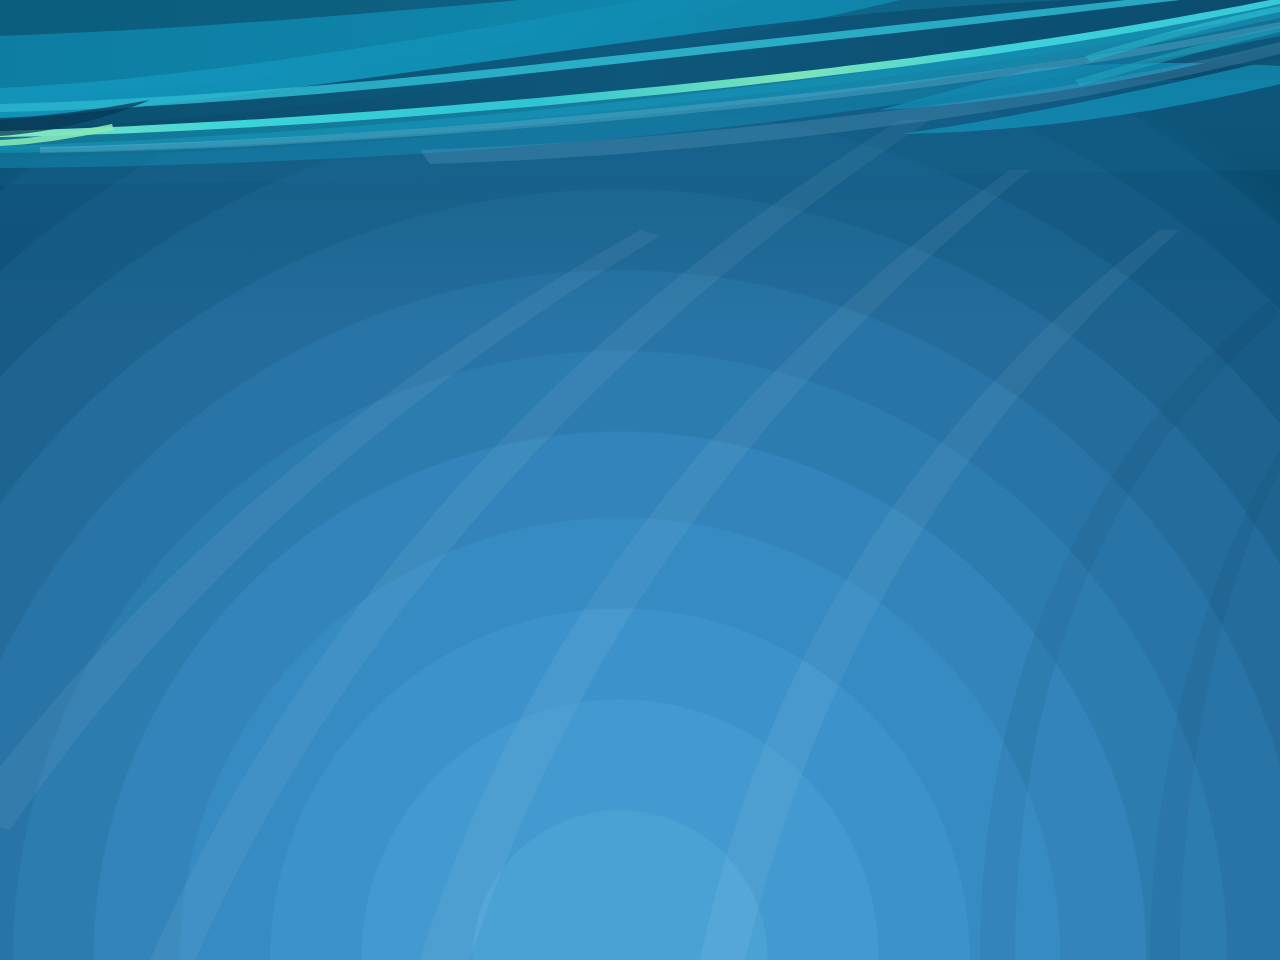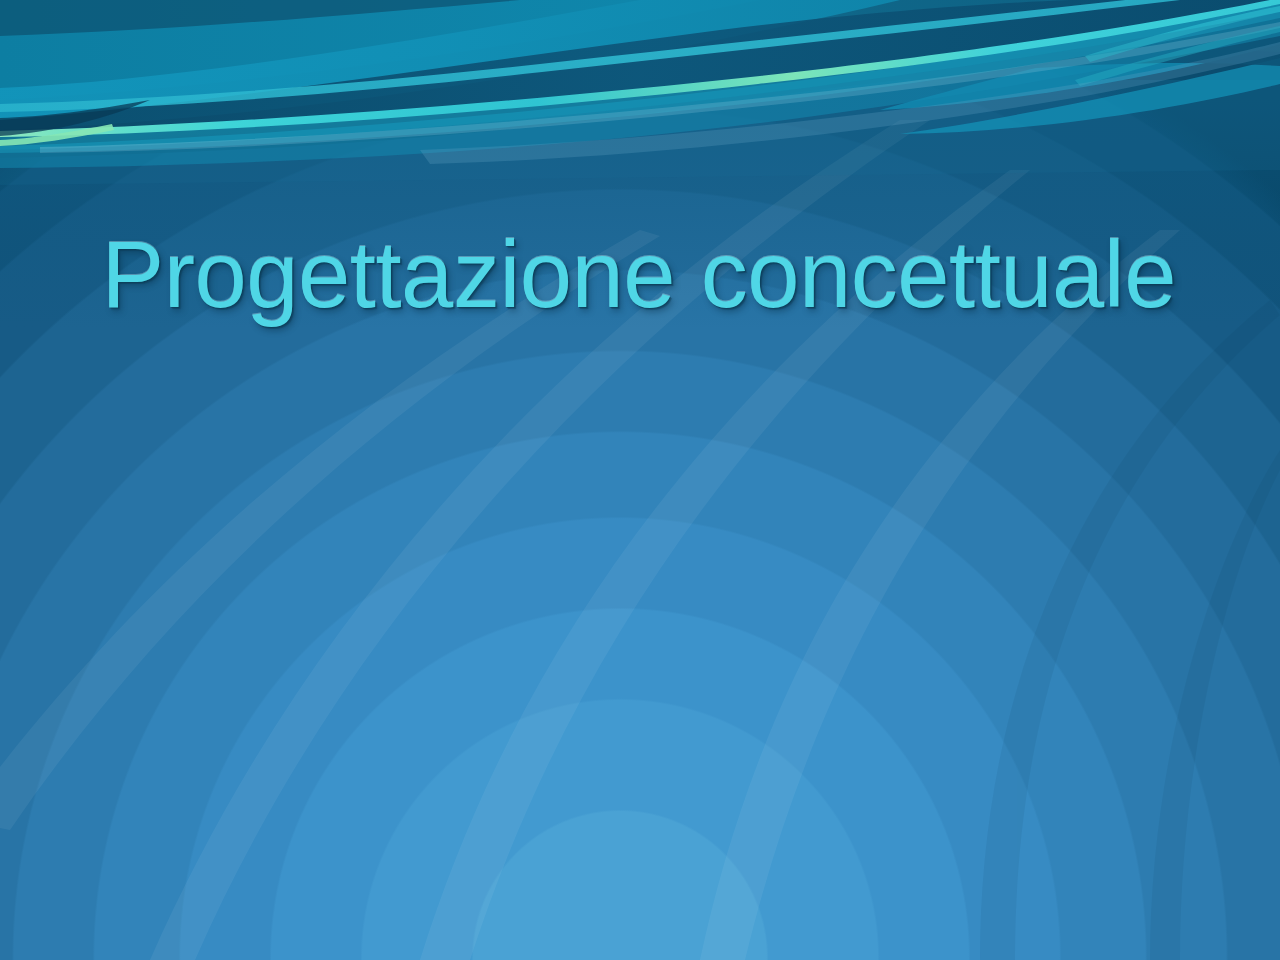--- a/index.html
+++ b/index.html
@@ -194,16 +194,15 @@
       <path d="M 420 150 C 640 142 880 116 1090 82 C 1180 66 1240 52 1280 42
                L 1280 54 C 1230 66 1170 80 1085 96 C 880 132 640 158 430 164 Z" fill="#7fb6d8" opacity="0.25"></path>
 
       <path d="M 0 150 C 260 145 560 120 820 86 C 1040 58 1180 32 1280 12
                L 1280 170 L 0 185 Z" fill="#1a6d96" opacity="0.20"></path>
     </g>
 
   </svg>
 
   <div id="title-block">
-    <span class="title-line">Progettazione concettuale</span>
   </div>
 
 </div>
 
 </body></html>

